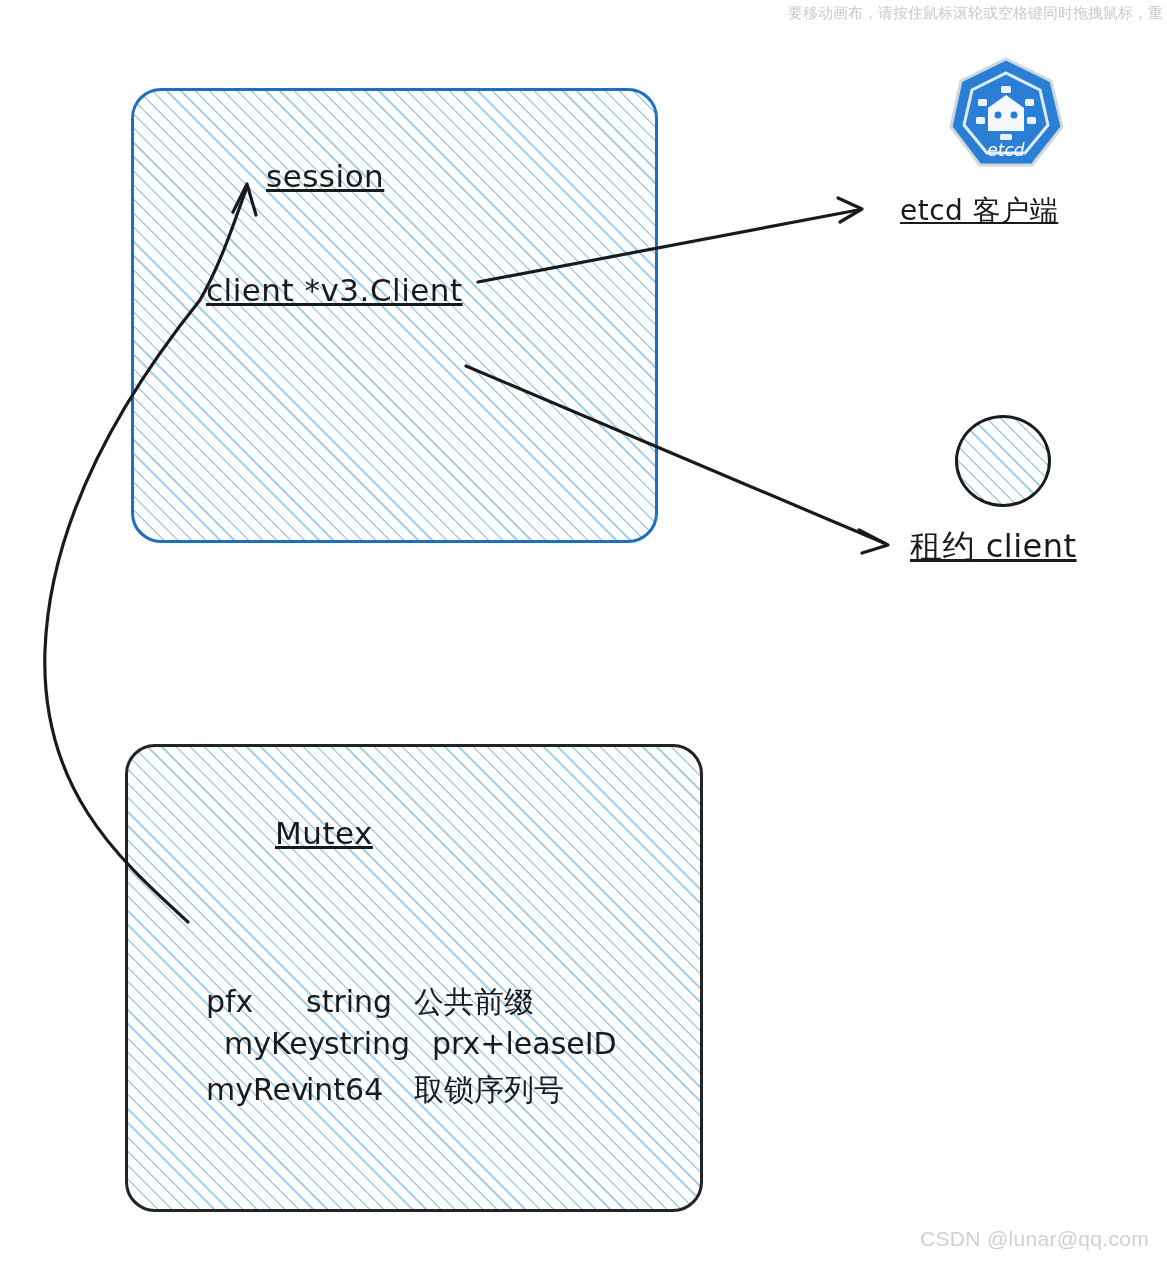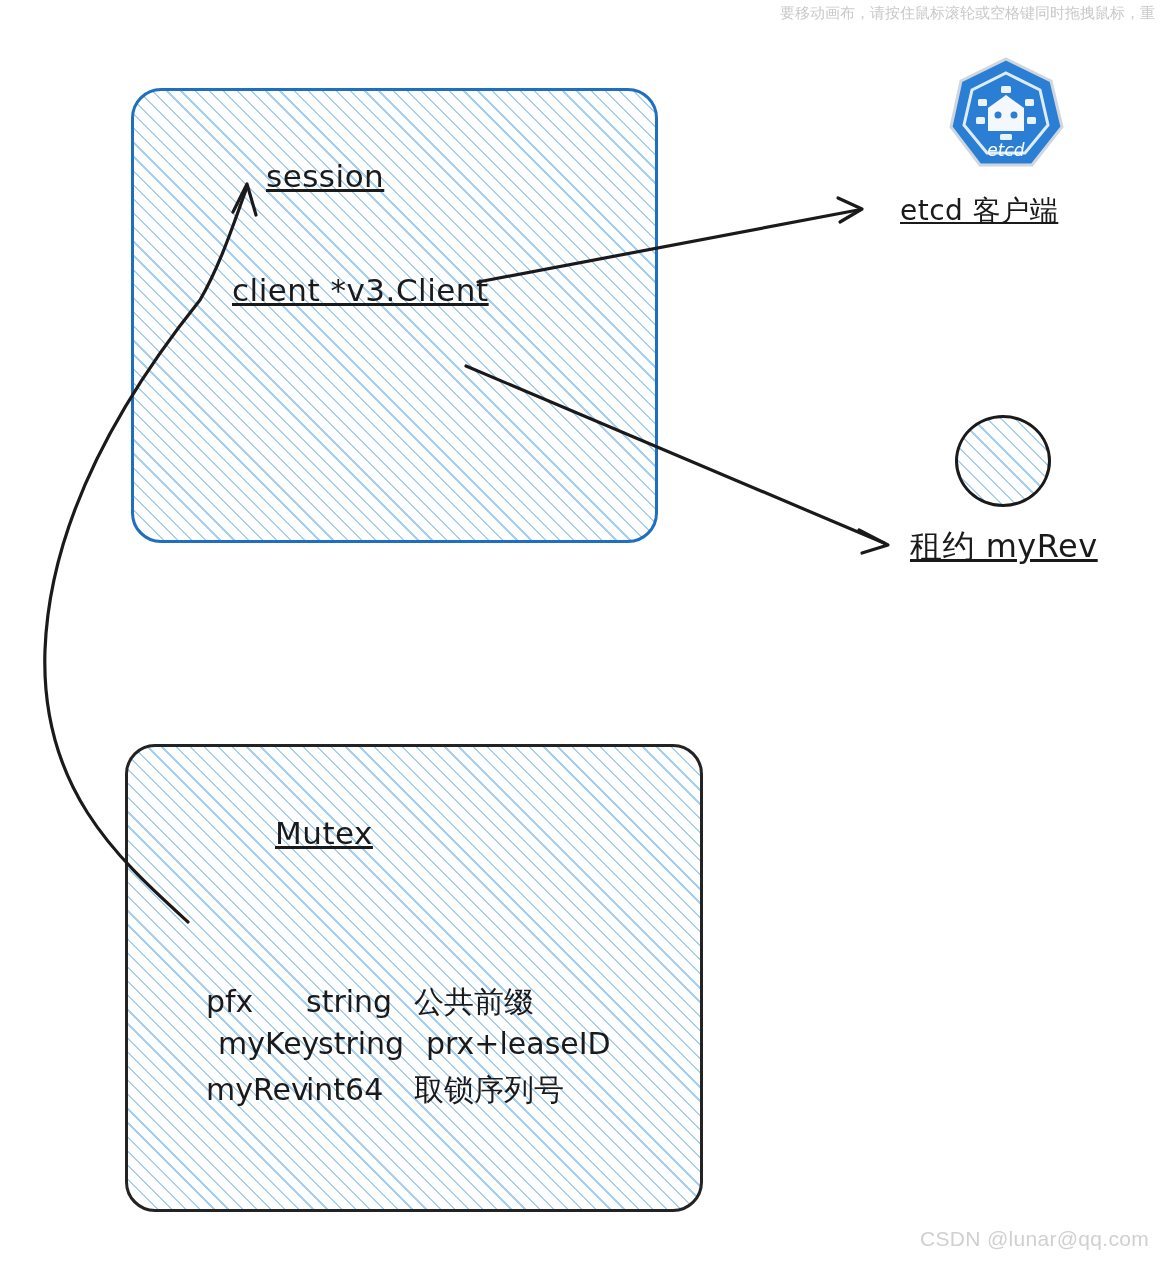--- a/index.html
+++ b/index.html
@@ -25,21 +25,21 @@
     left: 0px;
     width: 1167px;
     height: 26px;
     text-align: right;
     white-space: nowrap;
     overflow: hidden;
     color: #c9c9c9;
     font-size: 15px;
     line-height: 26px;
     font-family: "DejaVu Sans", sans-serif;
-    padding-right: 12px;
+    padding-right: 4px;
     box-sizing: border-box;
   }
 
   
   .sketch-box {
     position: absolute;
     box-sizing: border-box;
     background-image:
       repeating-linear-gradient(
         45deg,
@@ -73,35 +73,35 @@
   .hand {
     position: absolute;
     color: #1a1a1a;
     font-family: "DejaVu Sans", sans-serif;
     white-space: nowrap;
     letter-spacing: 0.5px;
     text-decoration: underline;
   }
 
   #label-session   { left: 266px; top: 158px; font-size: 31px; }
-  #label-client    { left: 206px; top: 272px; font-size: 31px; margin-left: 26px; }
+  #label-client    { left: 206px; top: 272px; font-size: 31px; }
   #label-id        { left: 216px; top: 352px; font-size: 31px; }
 
   #label-mutex     { left: 275px; top: 815px; font-size: 31px; }
   #label-s-session { left: 206px; top: 905px; font-size: 31px; }
 
   .field-row {
     position: absolute;
     font-size: 30px;
     color: #1a1a1a;
     white-space: nowrap;
     font-family: "DejaVu Sans", sans-serif;
   }
   #field-pfx    { left: 206px; top: 982px; }
-  #field-mykey  { left: 218px; top: 1026px; text-decoration: underline; }
+  #field-mykey  { left: 224px; top: 1026px; text-decoration: underline; }
   #field-myrev  { left: 206px; top: 1070px; }
 
   .fname { display: inline-block; }
   .ftype { display: inline-block; }
   .fdesc { display: inline-block; }
 
   #field-pfx   .fname { width: 100px; }
   #field-pfx   .ftype { width: 108px; }
   #field-mykey .fname { width: 100px; }
   #field-mykey .ftype { width: 108px; }
@@ -222,21 +222,21 @@
       <rect x="52" y="79" width="12" height="6" rx="1.5" fill="#ffffff" opacity="0.9"></rect>
 
       <text x="58" y="101" text-anchor="middle" font-family="DejaVu Sans, sans-serif" font-size="17" font-style="italic" fill="#ffffff">etcd</text>
     </svg>
   </div>
 
   <div id="label-etcd-client" class="hand">etcd 客户端</div>
 
   <div id="lease-circle"></div>
 
-  <div id="label-lease" class="hand">租约 myRev</div>
+  <div id="label-lease" class="hand">租约 client</div>
 
   <svg id="arrows">
 
     <g>
       <path d="M478,282 L858,210" stroke="#1a1a1a" stroke-width="3.2" fill="none" stroke-linecap="round"></path>
       <path d="M838,198 L862,209 L840,222" stroke="#1a1a1a" stroke-width="3.2" fill="none" stroke-linecap="round" stroke-linejoin="round"></path>
     </g>
 
     <g>
       <path d="M466,366 L884,543" stroke="#1a1a1a" stroke-width="3.2" fill="none" stroke-linecap="round"></path>

